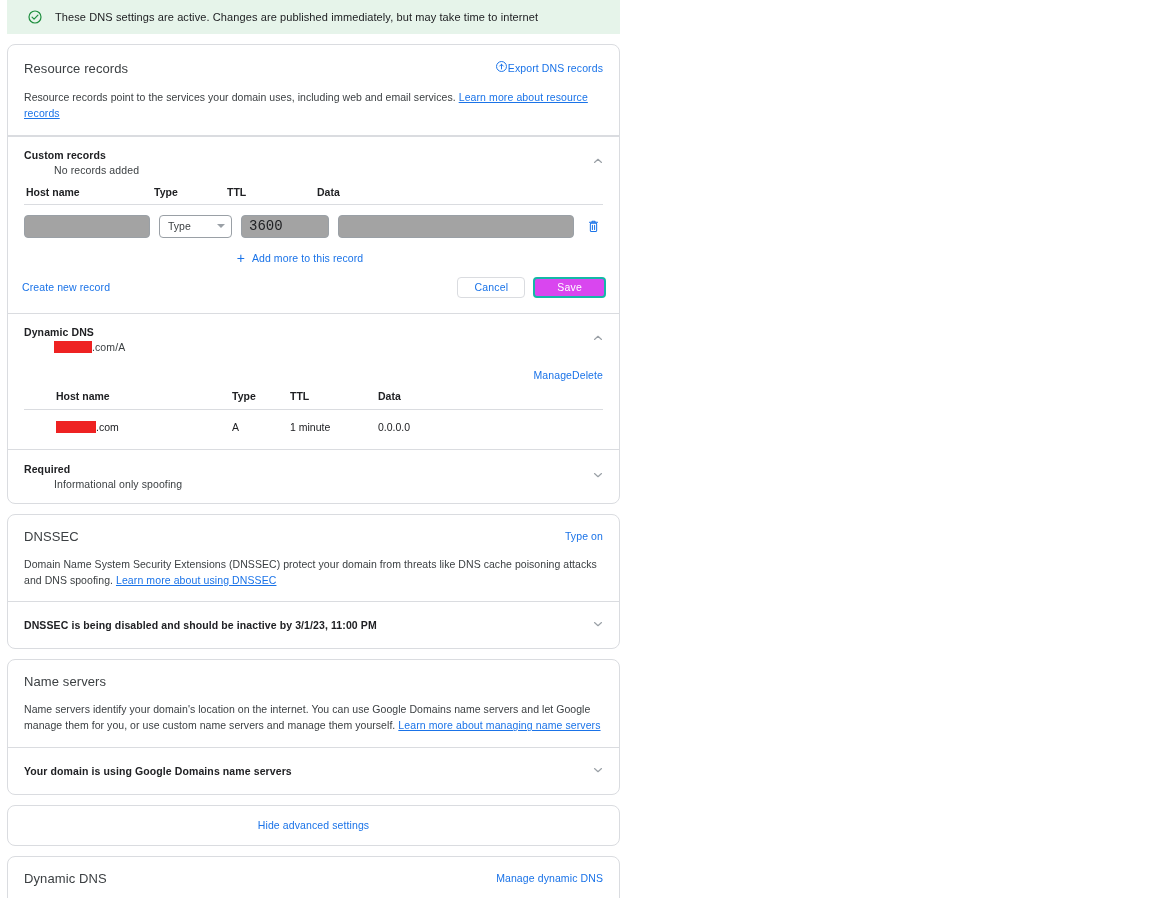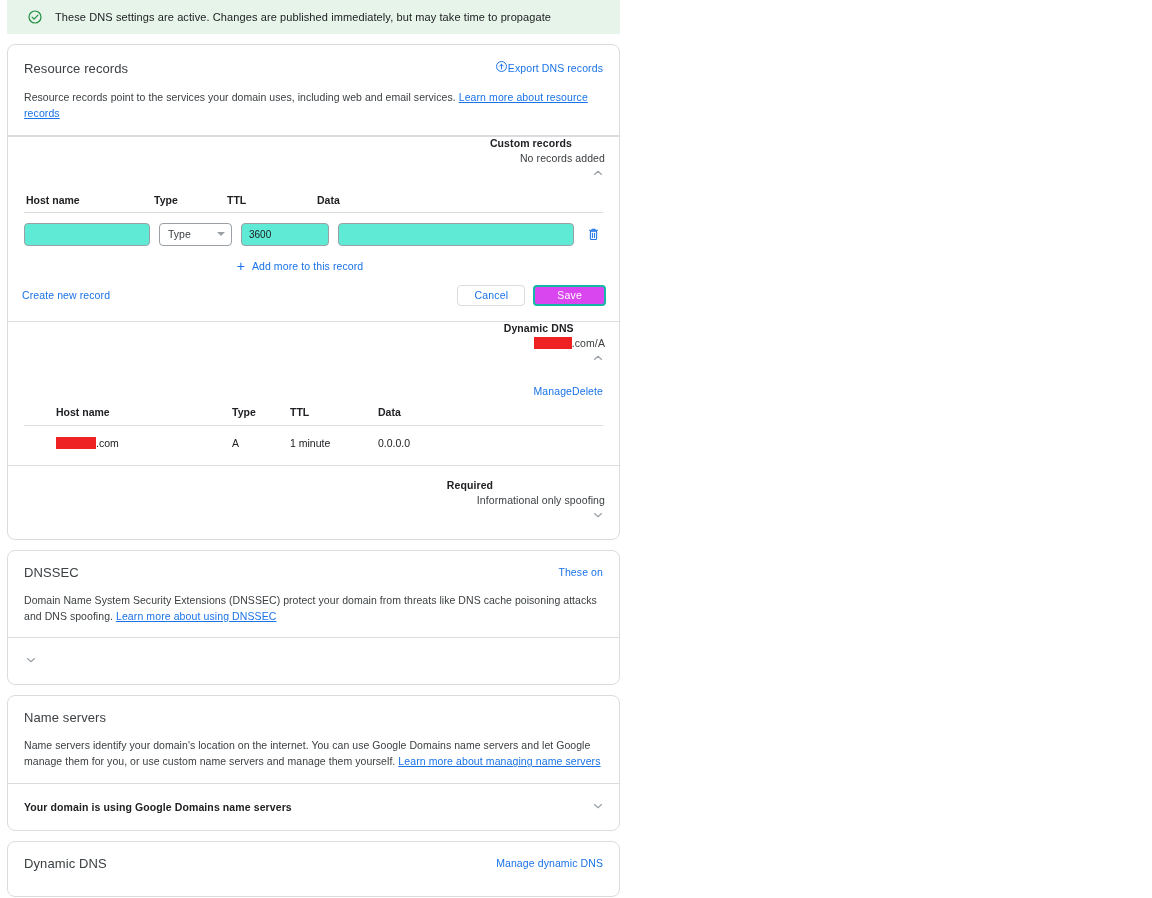--- a/index.html
+++ b/index.html
@@ -87,25 +87,24 @@
   }
   .divider { height: 1px; background: #dadce0; }
 
   
   .section {
     border-top: 1px solid #dadce0;
   }
   .section:first-child { border-top: none; }
   .sec-head {
     display: flex;
-    align-items: flex-end;
+    align-items: center;
     justify-content: space-between;
-    padding: 0 14px 10px 16px;
-    cursor: pointer;
-    flex-direction: column;
+    padding: 12px 14px 10px 16px;
+    cursor: pointer;
   }
   .sec-title {
     font-size: 10.5px;
     font-weight: bold;
     color: #202124;
     letter-spacing: .1px;
   }
   .sec-sub {
     font-size: 10.5px;
     color: #3c4043;
@@ -148,24 +147,24 @@
   .rec-row {
     display: flex;
     align-items: center;
     gap: 9px;
     padding: 10px 0 0 0;
   }
   .inp {
     height: 23px;
     border: 1px solid #9aa0a6;
     border-radius: 4px;
-    background: #5eead4;
+    background: #a3a3a3;
     box-sizing: border-box;
-    font-family: Liberation Sans, sans-serif;
-    font-size: 10px;
+    font-family: Liberation Mono, monospace;
+    font-size: 14px;
     color: #202124;
     padding: 0 7px;
     outline: none;
   }
   .inp-host { width: 126px; }
   .inp-ttl  { width: 88px; }
   .inp-data { flex: 1; }
   .sel {
     width: 73px;
     height: 23px;
@@ -305,21 +304,21 @@
 <div class="page">
   <div class="col">
 
     <div class="banner">
       <span>
         <svg class="check-icon" viewBox="0 0 24 24" fill="none" stroke="#1e8e3e" stroke-width="1.8">
           <circle cx="12" cy="12" r="9"></circle>
           <path d="M7.6 12.3l3 3 5.8-6.2" stroke-linecap="round" stroke-linejoin="round"></path>
         </svg>
       </span>
-      <span class="banner-text">These DNS settings are active. Changes are published immediately, but may take time to propagate</span>
+      <span class="banner-text">These DNS settings are active. Changes are published immediately, but may take time to internet</span>
     </div>
 
     <div class="card">
       <div class="card-head">
         <span class="card-title">Resource records</span>
         <span class="head-link">
           <span>
             <svg width="13" height="13" viewBox="0 0 24 24" fill="none" stroke="#1a73e8" stroke-width="1.8">
               <circle cx="12" cy="12" r="9.2"></circle>
               <path d="M12 16.5V7.8M8.6 11.2L12 7.8l3.4 3.4" stroke-linecap="round" stroke-linejoin="round"></path>
@@ -447,28 +446,29 @@
               <path d="M6 9.5l6 5.5 6-5.5" stroke-linecap="round" stroke-linejoin="round"></path>
             </svg>
           </span>
         </div>
       </div>
     </div>
 
     <div class="card">
       <div class="card-head">
         <span class="card-title">DNSSEC</span>
-        <a class="link" href="#">These on</a>
+        <a class="link" href="#">Type on</a>
       </div>
       <div class="desc">
         <span>Domain Name System Security Extensions (DNSSEC) protect your domain from threats like DNS cache poisoning attacks and DNS spoofing.</span>
         <a class="link u" href="#">Learn more about using DNSSEC</a>
       </div>
       <div class="divider"></div>
       <div class="strip">
+        <span class="strip-text">DNSSEC is being disabled and should be inactive by 3/1/23, 11:00 PM</span>
         <span>
           <svg class="chev" viewBox="0 0 24 24" fill="none" stroke="#9aa0a6" stroke-width="2">
             <path d="M6 9.5l6 5.5 6-5.5" stroke-linecap="round" stroke-linejoin="round"></path>
           </svg>
         </span>
       </div>
     </div>
 
     <div class="card">
       <div class="card-head">
@@ -482,20 +482,23 @@
       <div class="strip">
         <span class="strip-text">Your domain is using Google Domains name servers</span>
         <span>
           <svg class="chev" viewBox="0 0 24 24" fill="none" stroke="#9aa0a6" stroke-width="2">
             <path d="M6 9.5l6 5.5 6-5.5" stroke-linecap="round" stroke-linejoin="round"></path>
           </svg>
         </span>
       </div>
     </div>
 
+    <div class="adv-card">
+      <span class="link">Hide advanced settings</span>
+    </div>
 
     <div class="card">
       <div class="card-head">
         <span class="card-title">Dynamic DNS</span>
         <a class="link" href="#">Manage dynamic DNS</a>
       </div>
       <div class="desc">
         
         
       </div>

